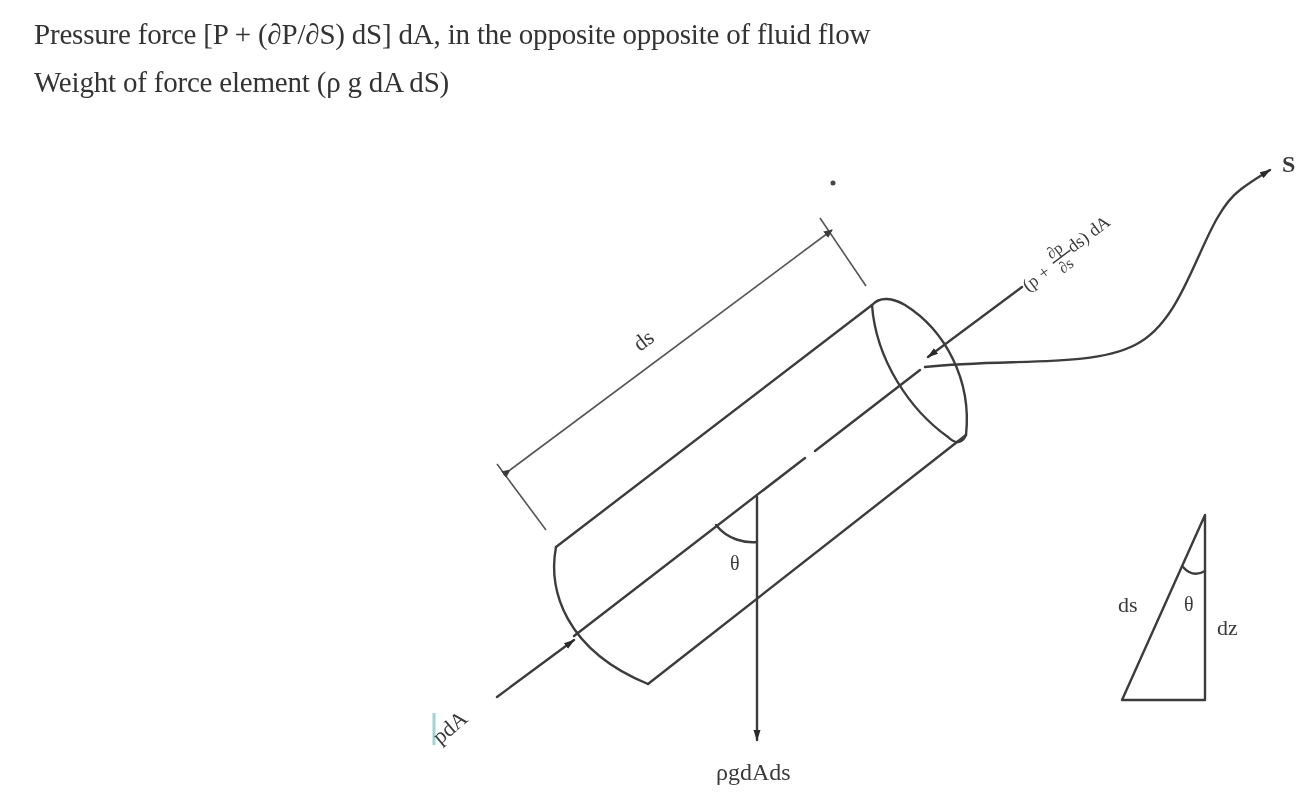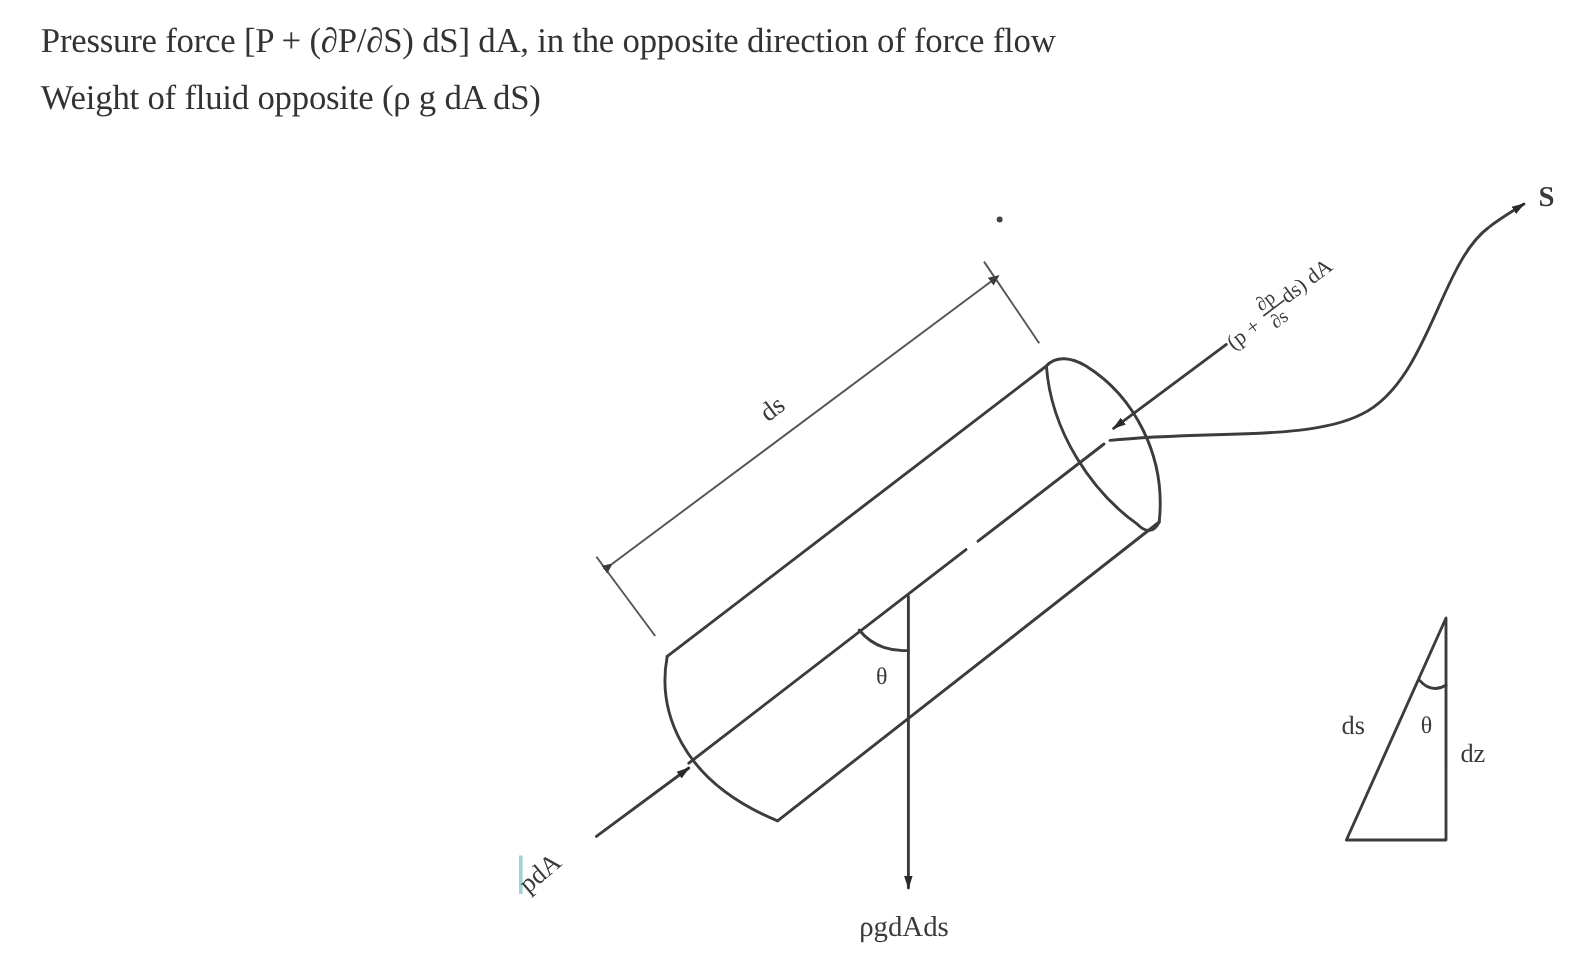--- a/index.html
+++ b/index.html
@@ -52,22 +52,22 @@
     }
     .cursor-mark {
       stroke: #9fd3d6;
       stroke-width: 3;
     }
   </style>
 </head>
 <body>
 
 <div class="text-block">
-  <div class="text-line">Pressure force [P + (∂P/∂S) dS] dA, in the opposite direction of force flow</div>
-  <div class="text-line">Weight of fluid opposite (ρ g dA dS)</div>
+  <div class="text-line">Pressure force [P + (∂P/∂S) dS] dA, in the opposite opposite of fluid flow</div>
+  <div class="text-line">Weight of force element (ρ g dA dS)</div>
 </div>
 
 <svg class="diagram" width="1312" height="802" viewBox="0 0 1312 802" xmlns="http://www.w3.org/2000/svg">
   <defs>
     <marker id="arrowhead" markerWidth="10" markerHeight="10" refX="8" refY="5" orient="auto" markerUnits="userSpaceOnUse">
       <path d="M0,1 L9,5 L0,9 Z" fill="#3c3c3c"></path>
     </marker>
     <marker id="arrowhead-small" markerWidth="12" markerHeight="10" refX="10" refY="5" orient="auto" markerUnits="userSpaceOnUse">
       <path d="M0,1.5 L11,5 L0,8.5 Z" fill="#2a2a2a"></path>
     </marker>

